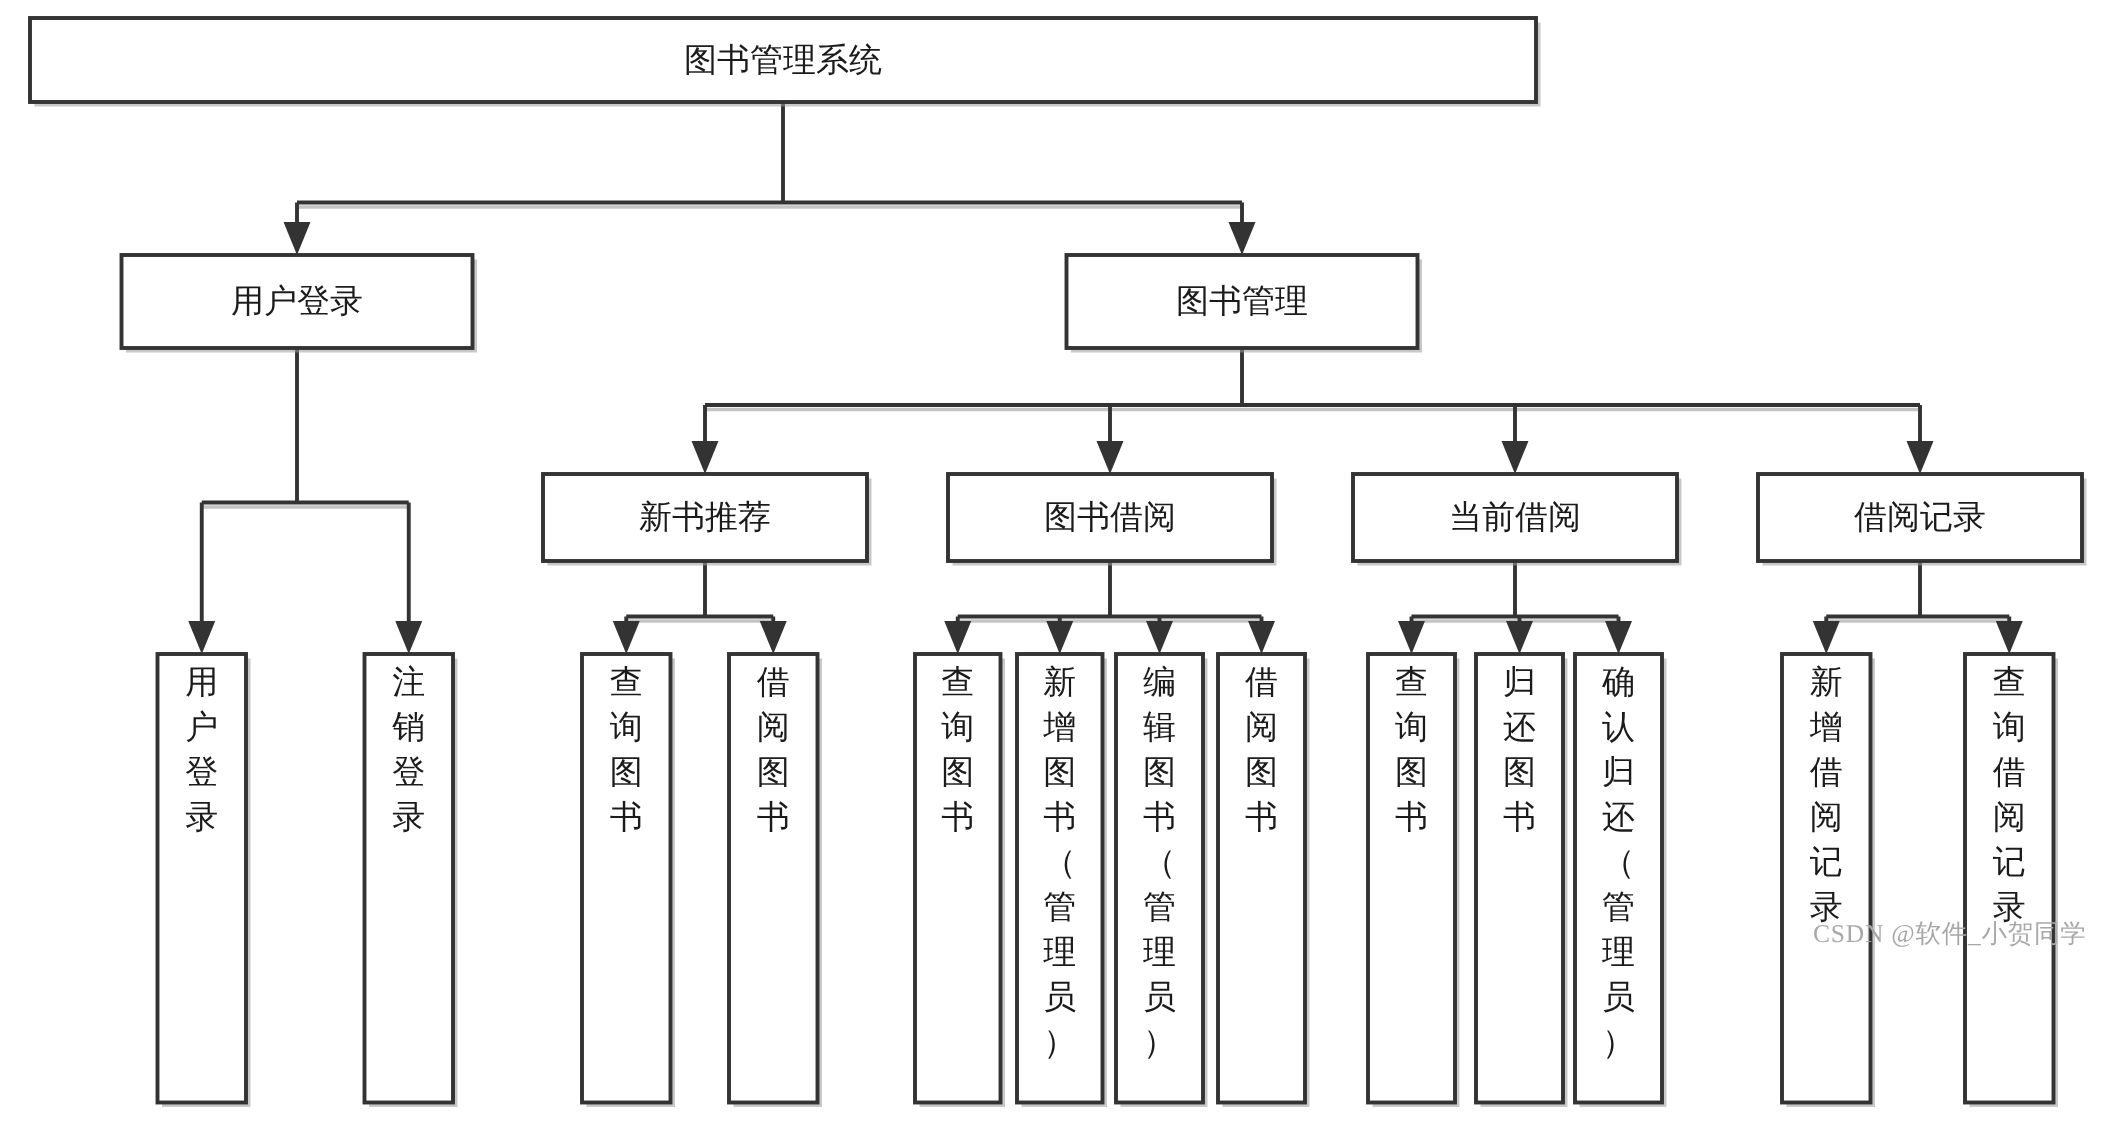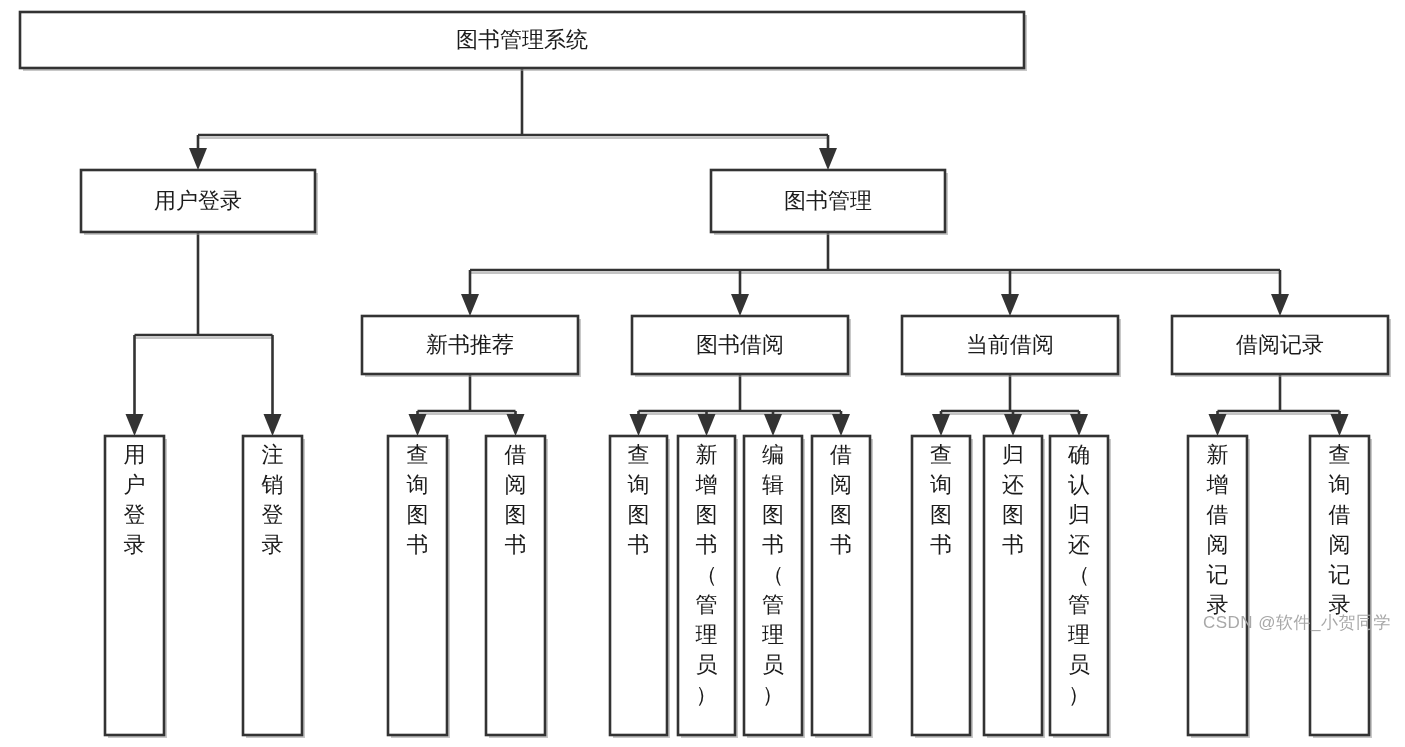--- a/index.html
+++ b/index.html
@@ -61,21 +61,21 @@
   .node-label-v {
     font-family: "DejaVu Sans", "Liberation Sans", sans-serif;
     font-size: 22px;
     fill: #1b1b1b;
     text-anchor: middle;
   }
   .watermark {
     position: absolute;
     right: 14px;
     bottom: 6px;
-    font-family: Liberation Sans, sans-serif;
+    font-family: Liberation Serif, serif;
     font-size: 17px;
     color: #a8a8a8;
     letter-spacing: 0.5px;
     white-space: nowrap;
     user-select: none;
     margin-top: 36px;
   }
 </style>
 </head>
 <body>

